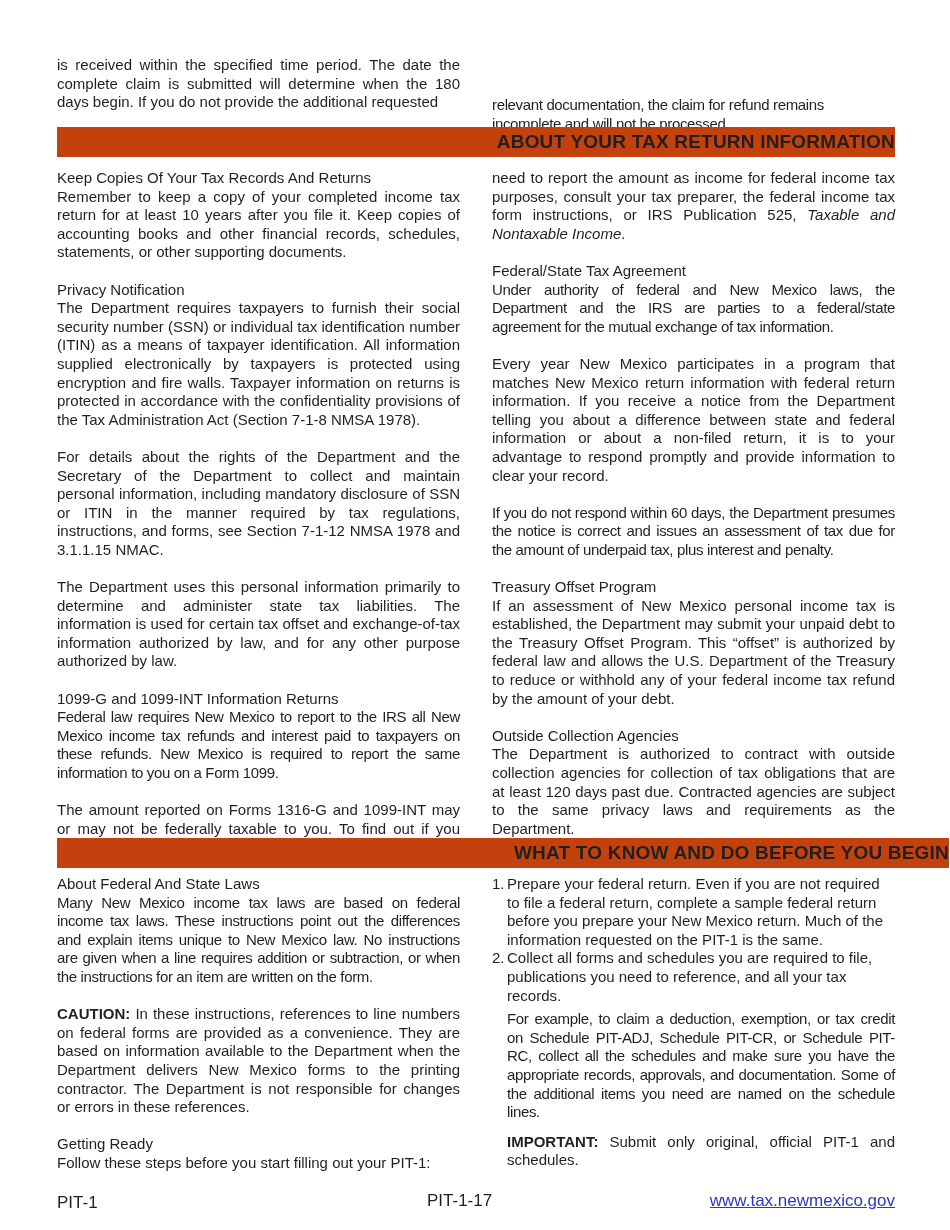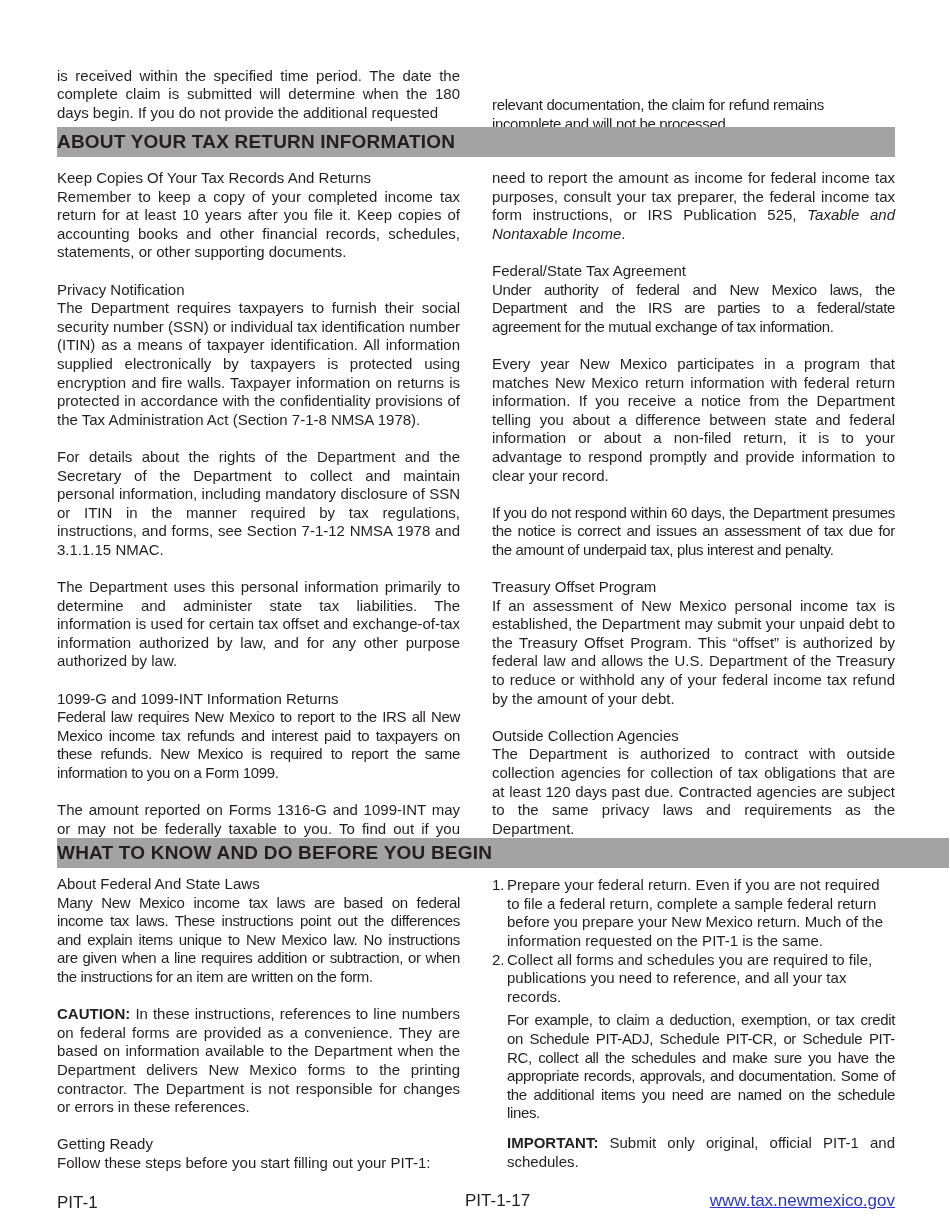--- a/index.html
+++ b/index.html
@@ -19,40 +19,39 @@
     }
     .page {
       position: absolute;
       left: 57px;
       top: 0;
       width: 838px;
     }
     .cols {
       display: flex;
       justify-content: space-between;
-      align-items: center;
     }
     .col {
       width: 403px;
     }
     p {
       margin: 0;
       text-align: justify;
     }
     .tight { letter-spacing: -0.35px; }
     .h3 {
       font-weight: normal;
       margin: 0;
     }
     .gap { height: 18.6px; }
     .band {
-      background: #a3a3a3;
+      background: #c2410c;
       height: 30px;
       line-height: 30px;
-      text-align: left;
+      text-align: right;
       font-weight: bold;
       font-size: 19px;
       letter-spacing: 0.2px;
     }
     ol.steps {
       margin: 0;
       padding: 0;
       list-style: none;
     }
     ol.steps li {
@@ -71,21 +70,21 @@
     }
     .footer {
       position: absolute;
       top: 1192px;
       left: 57px;
       width: 838px;
       font-size: 17px;
       height: 20px;
     }
     .footer .left { position: absolute; left: 0; top: 2px; }
-    .footer .center { position: absolute; left: 408px; top: 0; }
+    .footer .center { position: absolute; left: 370px; top: 0; }
     .footer .right { position: absolute; right: 0; top: 0; color: #1a0dab; text-decoration: underline; color: #2a37c8; }
   </style>
 </head>
 <body>
 
 <div class="page">
 
   <div class="cols" style="position:absolute; top:56px; width:838px;">
     <div class="col">
         <p>is received within the specified time period. The date the complete claim is submitted will determine when the 180 days begin.  If you do not provide the additional requested</p>

